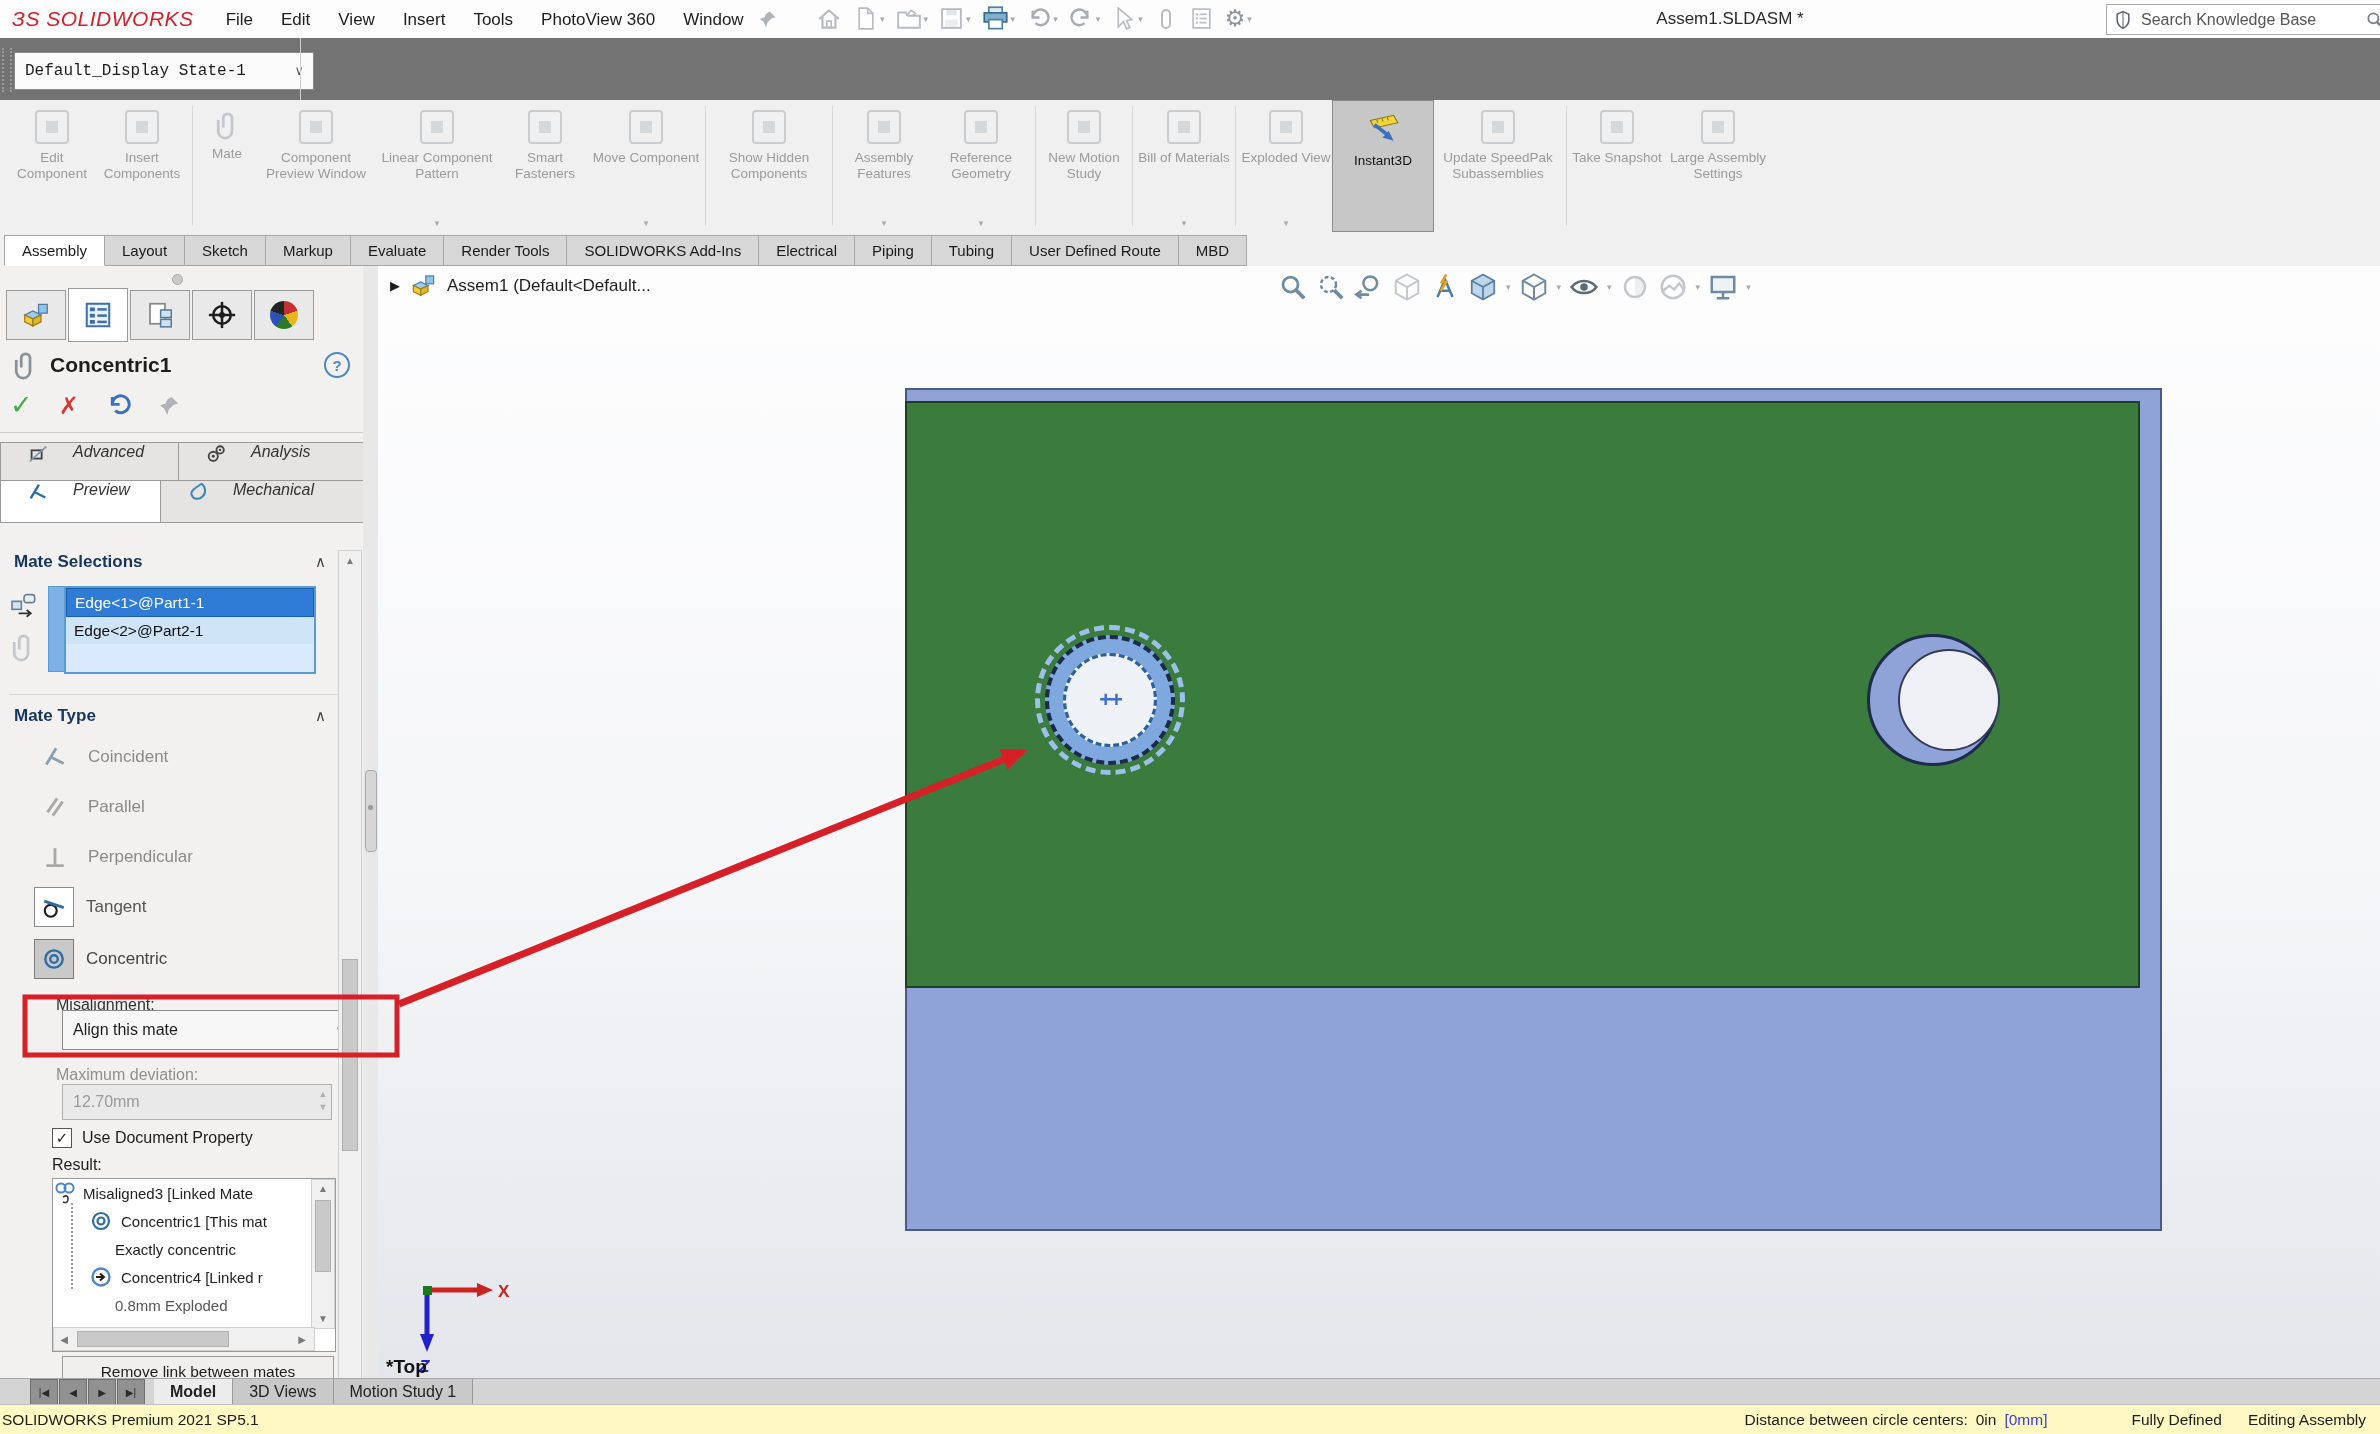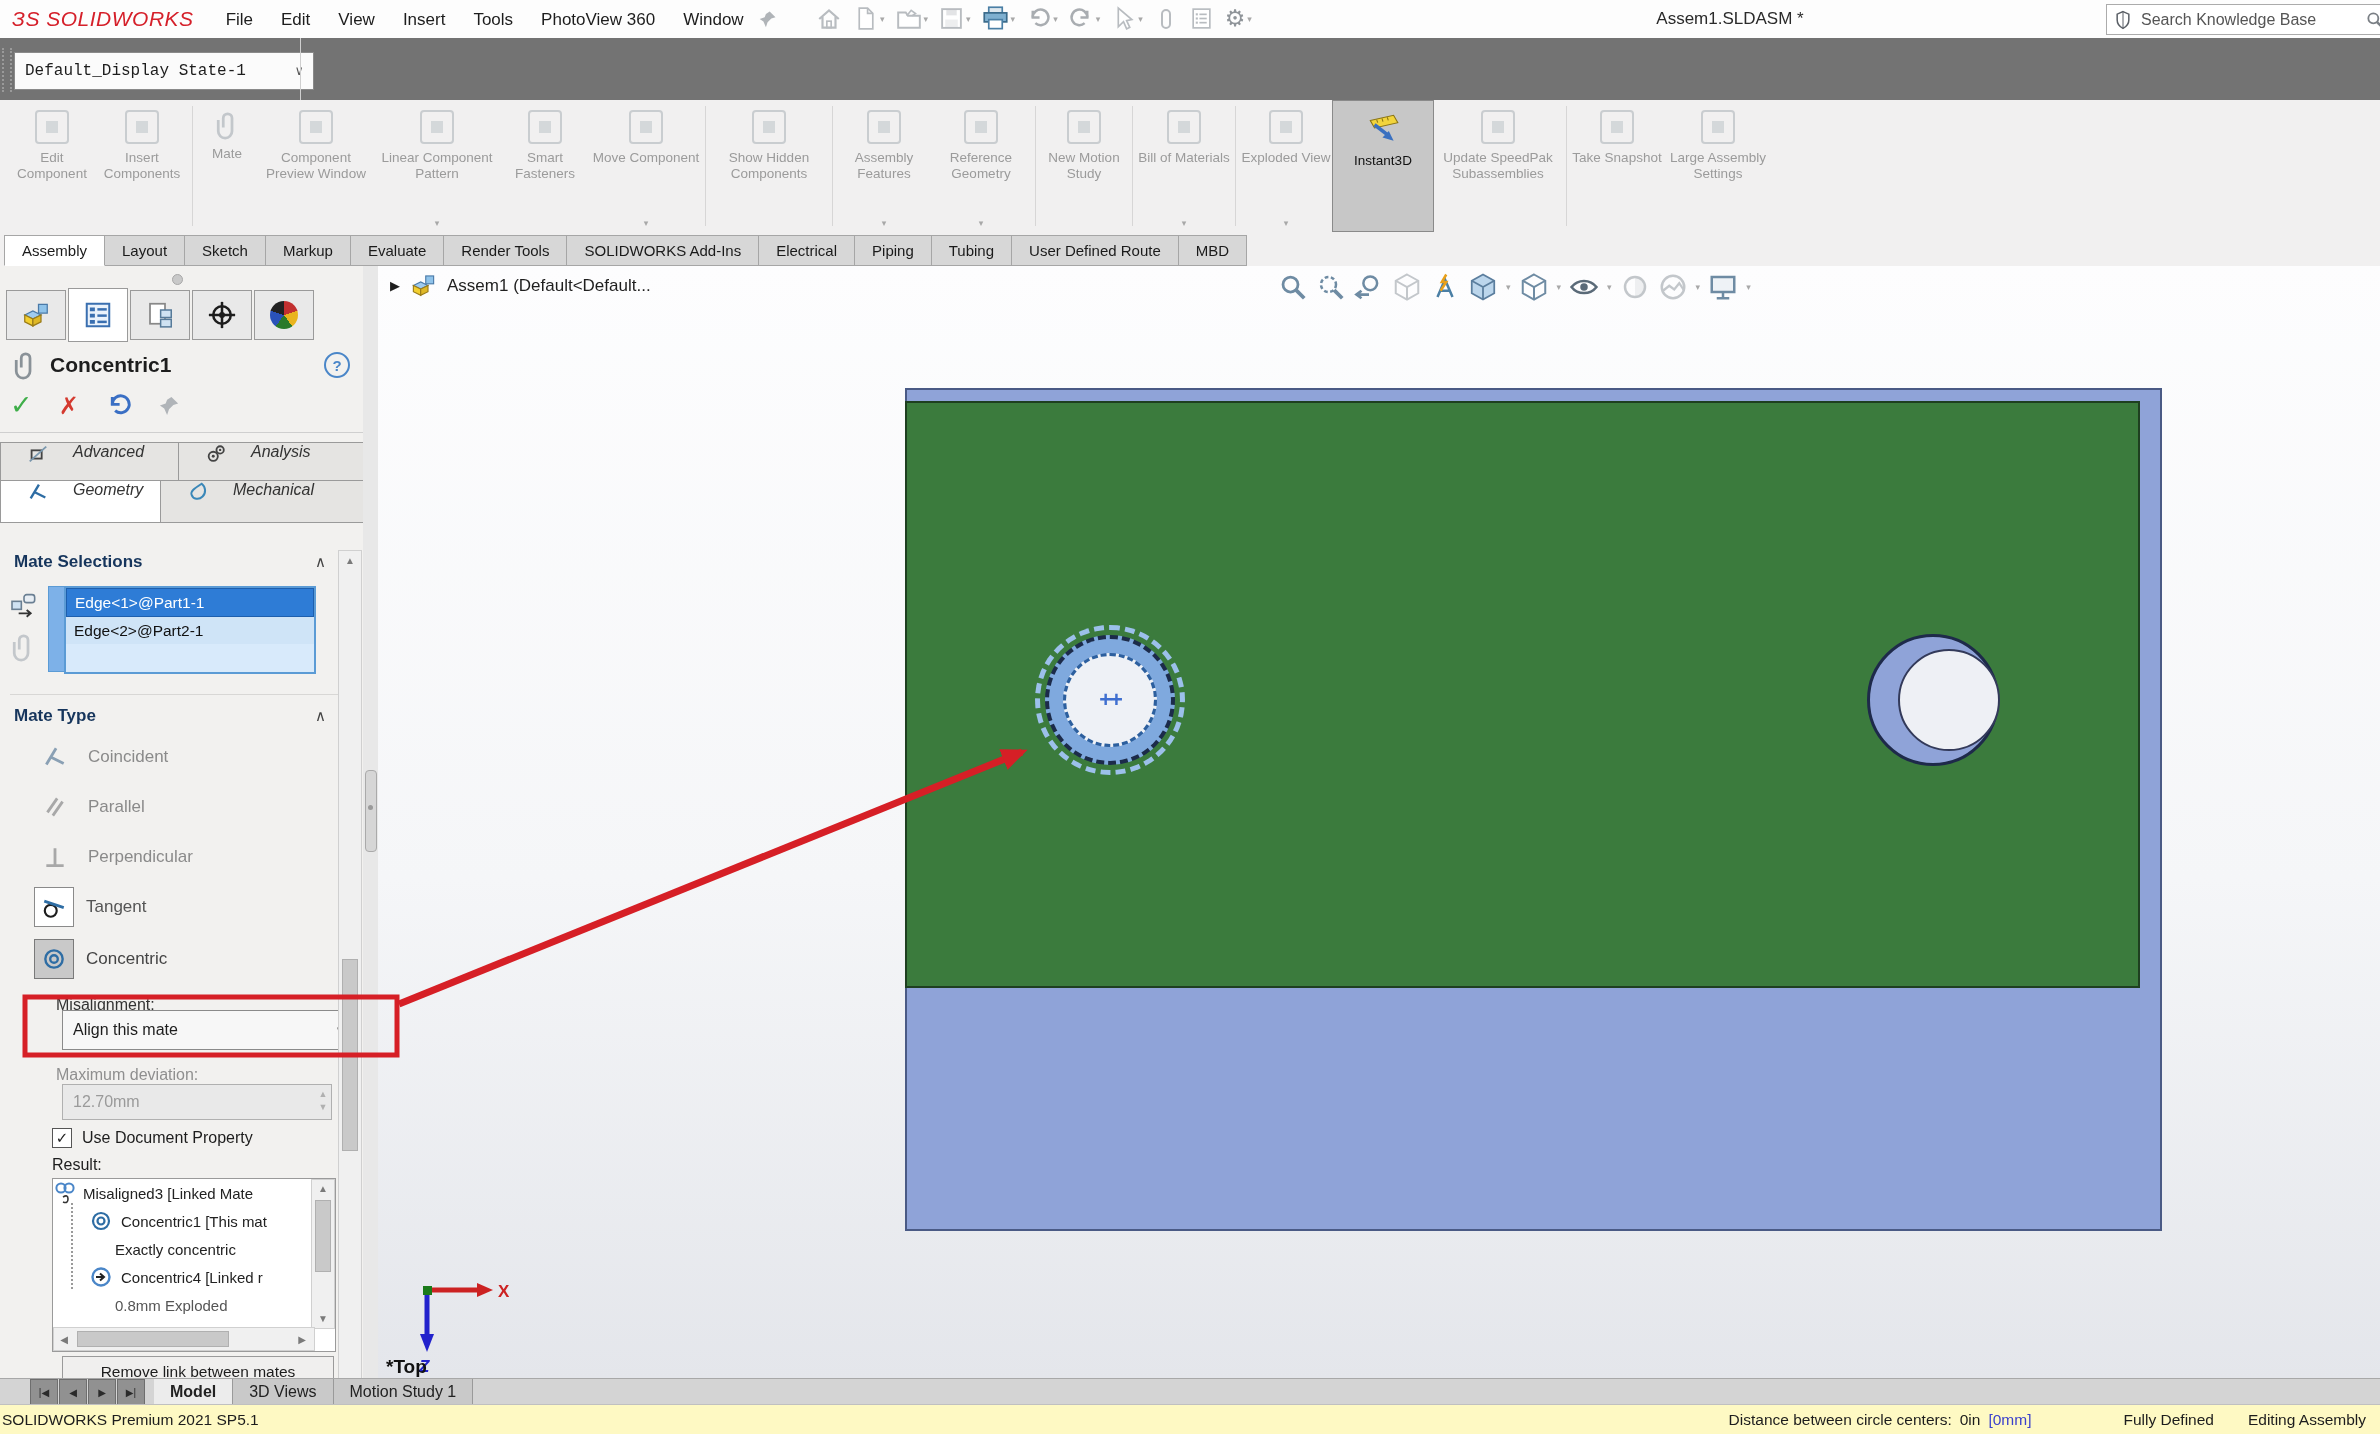--- a/index.html
+++ b/index.html
@@ -558,21 +558,21 @@
     <div class="abs modetab" style="left:178px;top:176px;width:184px;height:37px;">
       <svg class="ic" width="22" height="22">
           <use href="#i-ana"></use>
         </svg>
       <span>Analysis</span>
     </div>
     <div class="abs modetab active" style="left:0;top:214px;width:158px;height:41px;">
       <svg class="ic" width="22" height="22">
           <use href="#i-coinb"></use>
         </svg>
-      <span>Geometry</span>
+      <span>Preview</span>
     </div>
     <div class="abs modetab" style="left:160px;top:214px;width:202px;height:41px;">
       <svg class="ic" width="22" height="22">
           <use href="#i-cam"></use>
         </svg>
       <span>Mechanical</span>
     </div>
 
     <div class="abs flex" style="left:14px;top:286px;width:312px;justify-content:space-between;">
       <span class="sechdr">Mate Selections</span>
@@ -815,17 +815,17 @@
   </div>
 
   <div id="statusbar" class="abs flex">
     <span style="margin-left:2px;">SOLIDWORKS Premium 2021 SP5.1</span>
     <span style="flex:1;"></span>
     <span class="flex" style="gap:8px;margin-right:10px;">
       <span>Distance between circle centers:</span>
       <span>0in</span>
       <span style="color:#3c42cc;">[0mm]</span>
     </span>
-    <span style="margin:0 34px;padding-left:48px;">Fully Defined</span>
+    <span style="margin:0 26px;padding-left:48px;">Fully Defined</span>
     <span style="margin-right:14px;">Editing Assembly</span>
   </div>
 
 </div>
 
 </body></html>

